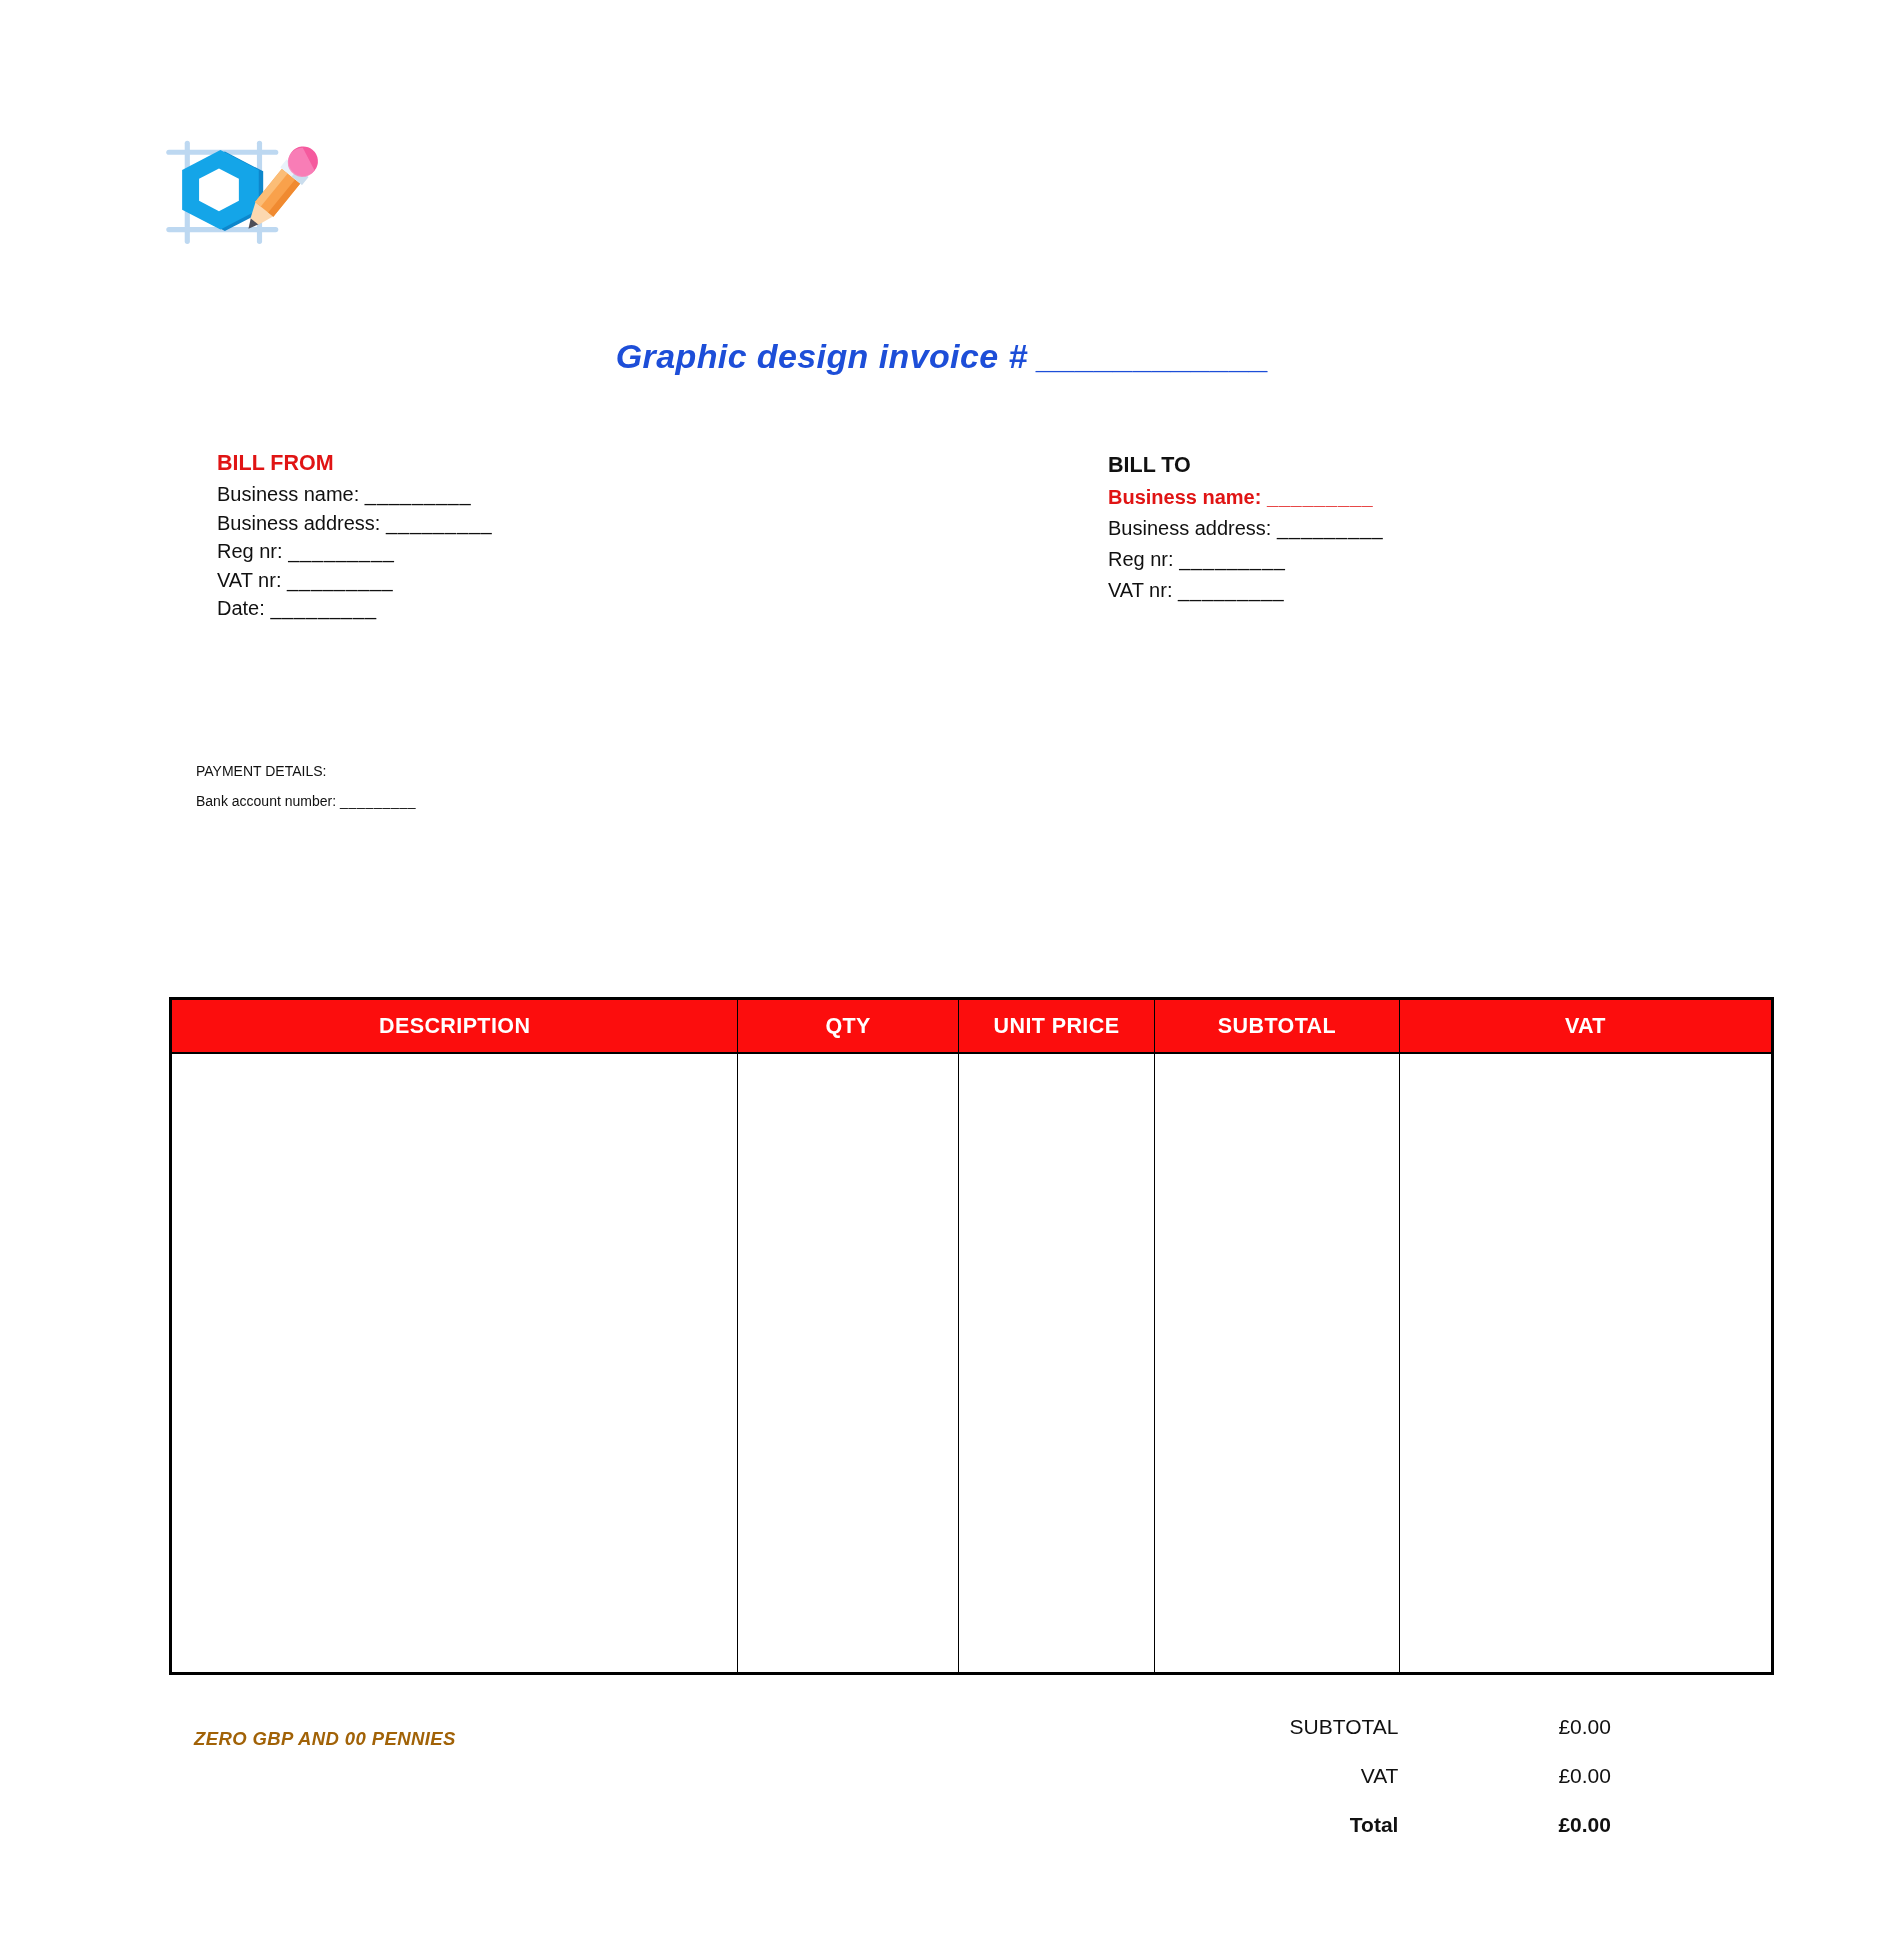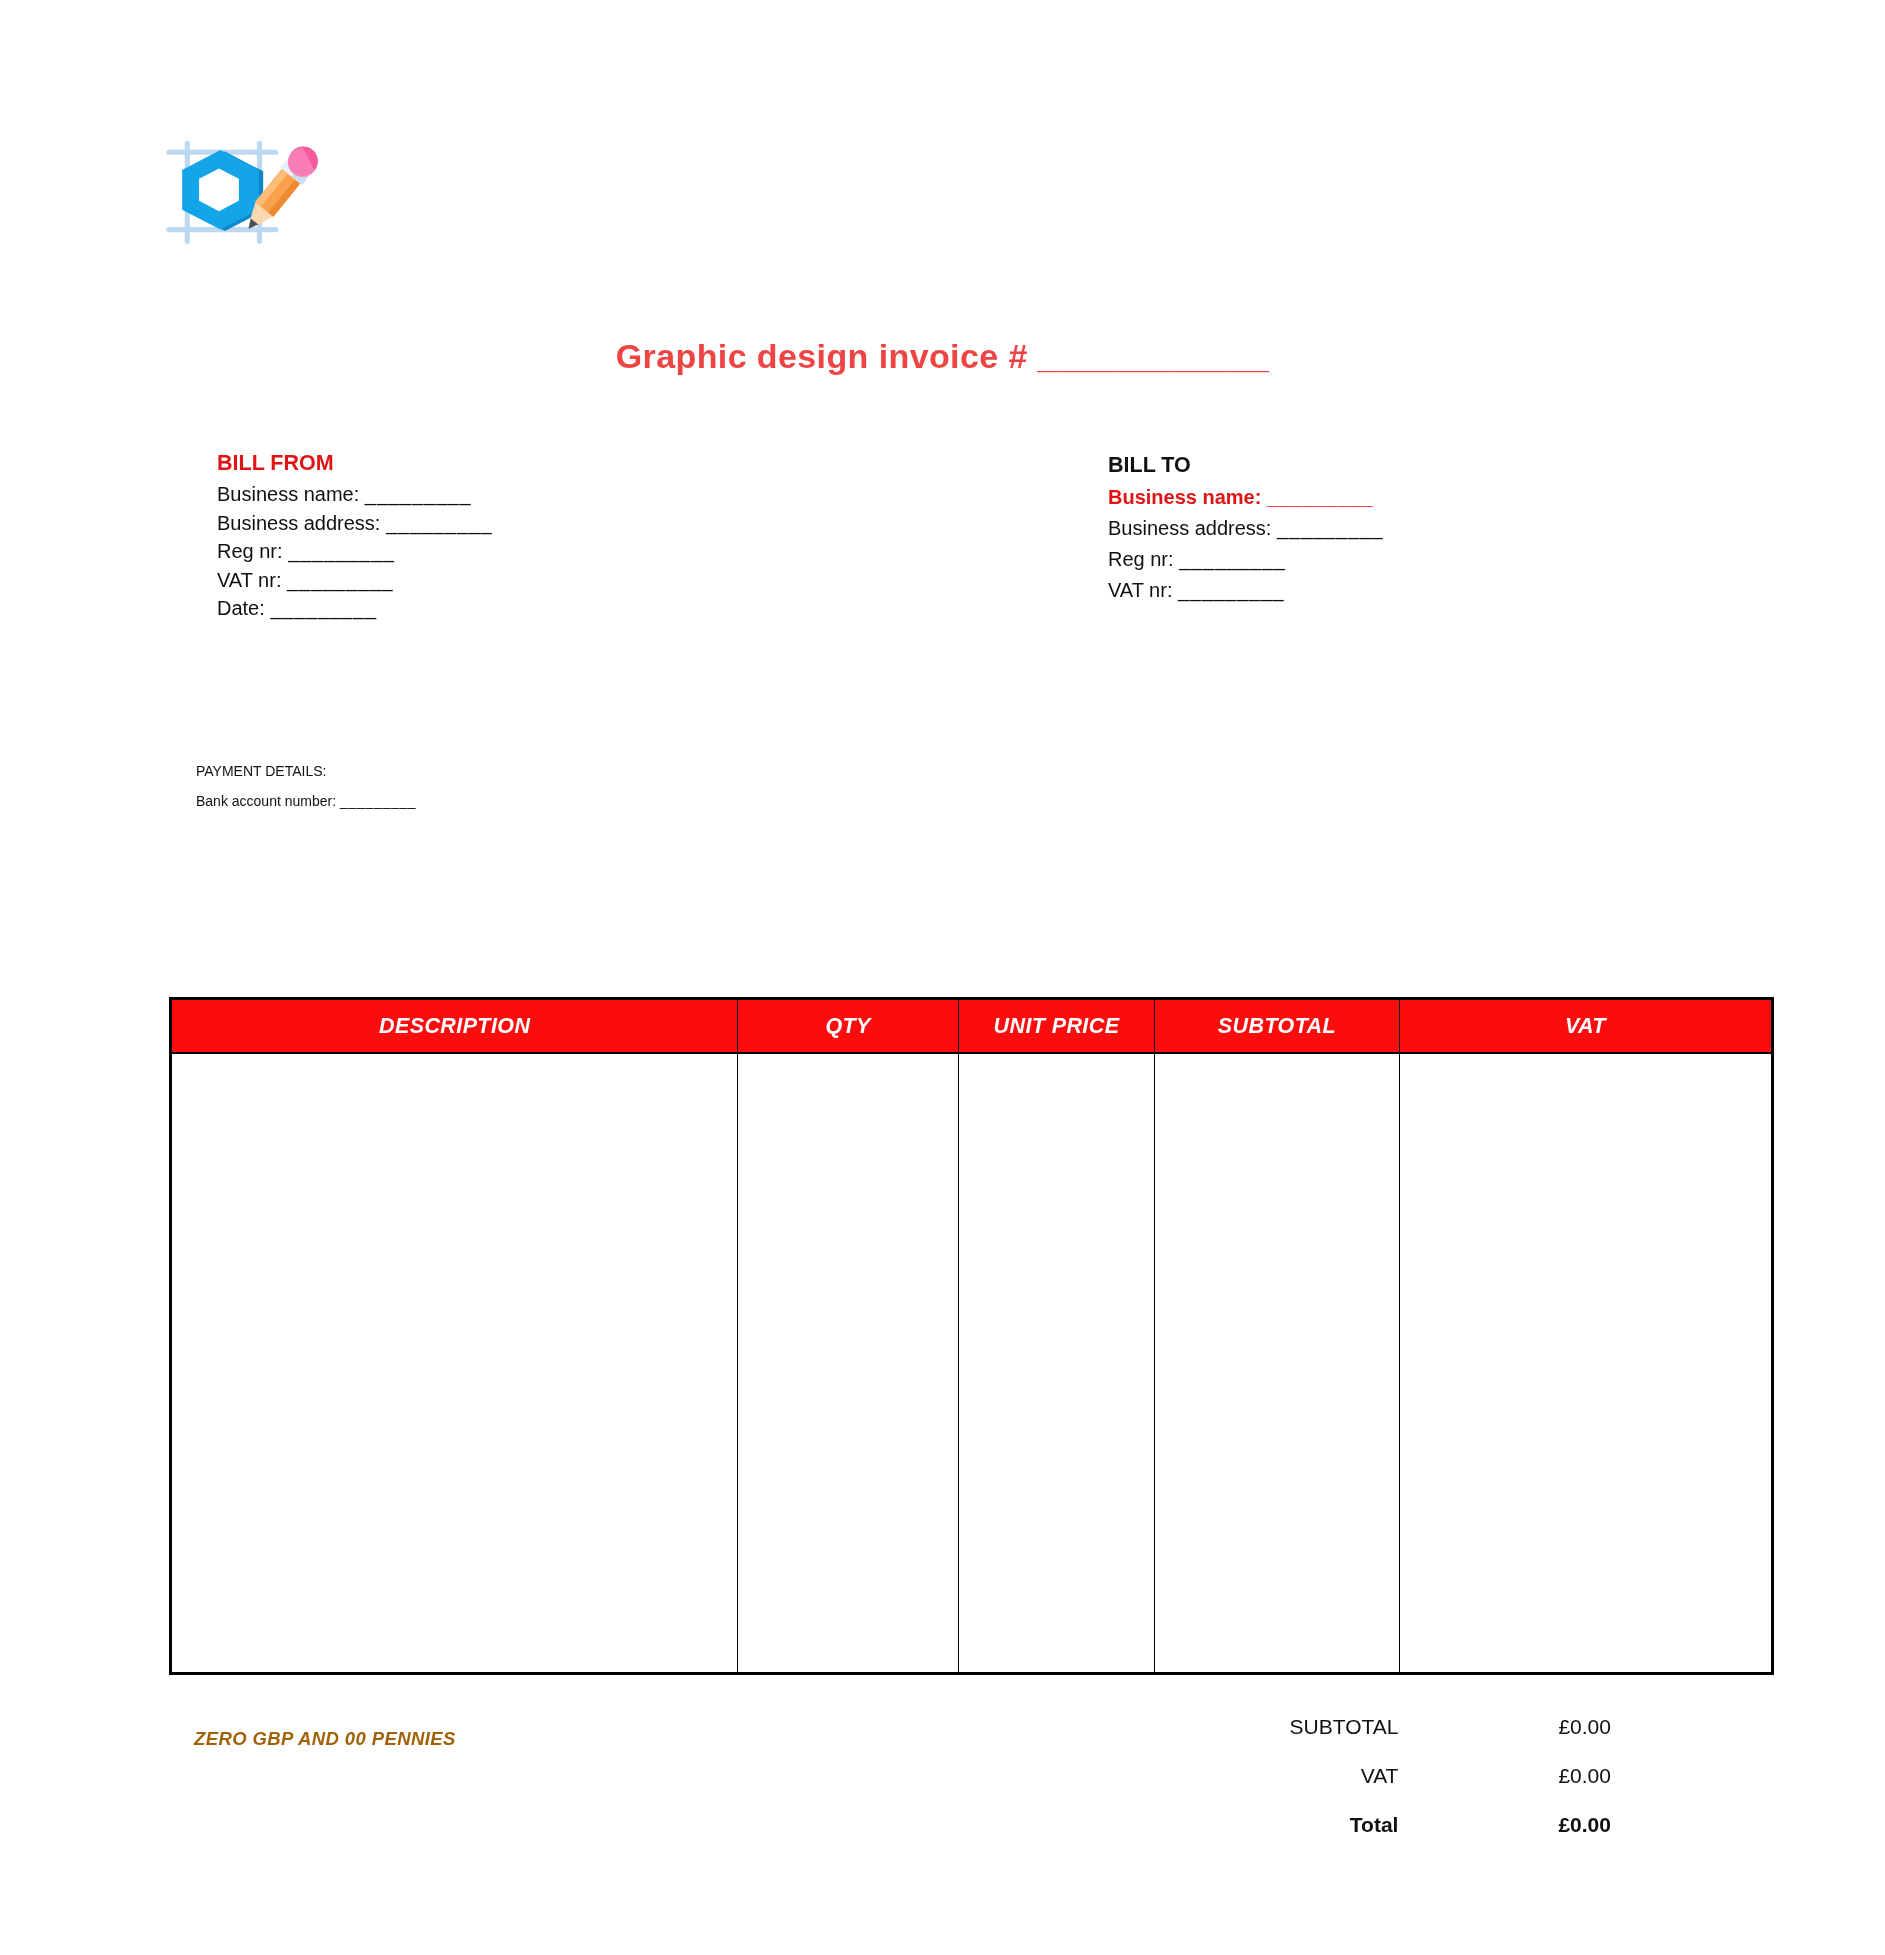--- a/index.html
+++ b/index.html
@@ -6,40 +6,40 @@
   .page {
     position:relative; width:1885px; height:1955px; background:#ffffff;
     font-family:"Liberation Sans", sans-serif; color:#111; overflow:hidden;
   }
   
   .logo { position:absolute; left:164px; top:136px; width:163px; height:112px; }
   
   .title {
     position:absolute; left:0; top:337px; width:100%; box-sizing:border-box;
     text-align:center;
-    font-size:34px; font-weight:bold; color:#ef4444;
+    font-size:34px; font-weight:bold; font-style:italic; color:#1d4ed8;
     letter-spacing:0.4px; white-space:nowrap;
   }
   
   .block { position:absolute; font-size:20px; line-height:28.5px; white-space:nowrap; }
   .block .heading { font-size:21.5px; font-weight:bold; line-height:34px; }
   .red { color:#e01414; }
   .boldline { font-weight:bold; }
   .bill-from { left:196px; top:446px;margin-left:21px; }
   .bill-to   { left:1108px; top:448px; line-height:31px; }
   .blank { letter-spacing:0.7px; }
   
   .dates { position:absolute; left:1161px; top:721px; font-size:20px; line-height:34px; white-space:nowrap; }
   .dates .due { font-weight:bold; }
   
   .payment { position:absolute; left:196px; top:756px; font-size:14px; line-height:30px; white-space:nowrap; }
   
   .items-table {
     position:absolute; left:169px; top:997px; width:1605px; height:678px;
-    border:3px solid #000; box-sizing:border-box; display:flex; flex-direction:column;font-style:italic;
+    border:3px solid #000; box-sizing:border-box; display:flex; flex-direction:column;
   }
   .thead { display:flex; height:52px; flex:0 0 52px; background:#fc0d0d; border-bottom:2.2px solid #000; }
   .tbody { display:flex; flex:1 1 auto; background:#fff; }
   .col { box-sizing:border-box; }
   .c1 { width:35.42%; border-right:1.5px solid #000; }
   .c2 { width:13.79%; border-right:1.5px solid #000; }
   .c3 { width:12.27%; border-right:1.5px solid #000; }
   .c4 { width:15.31%; border-right:1.5px solid #000; }
   .c5 { width:23.21%; }
   .thead .col {

